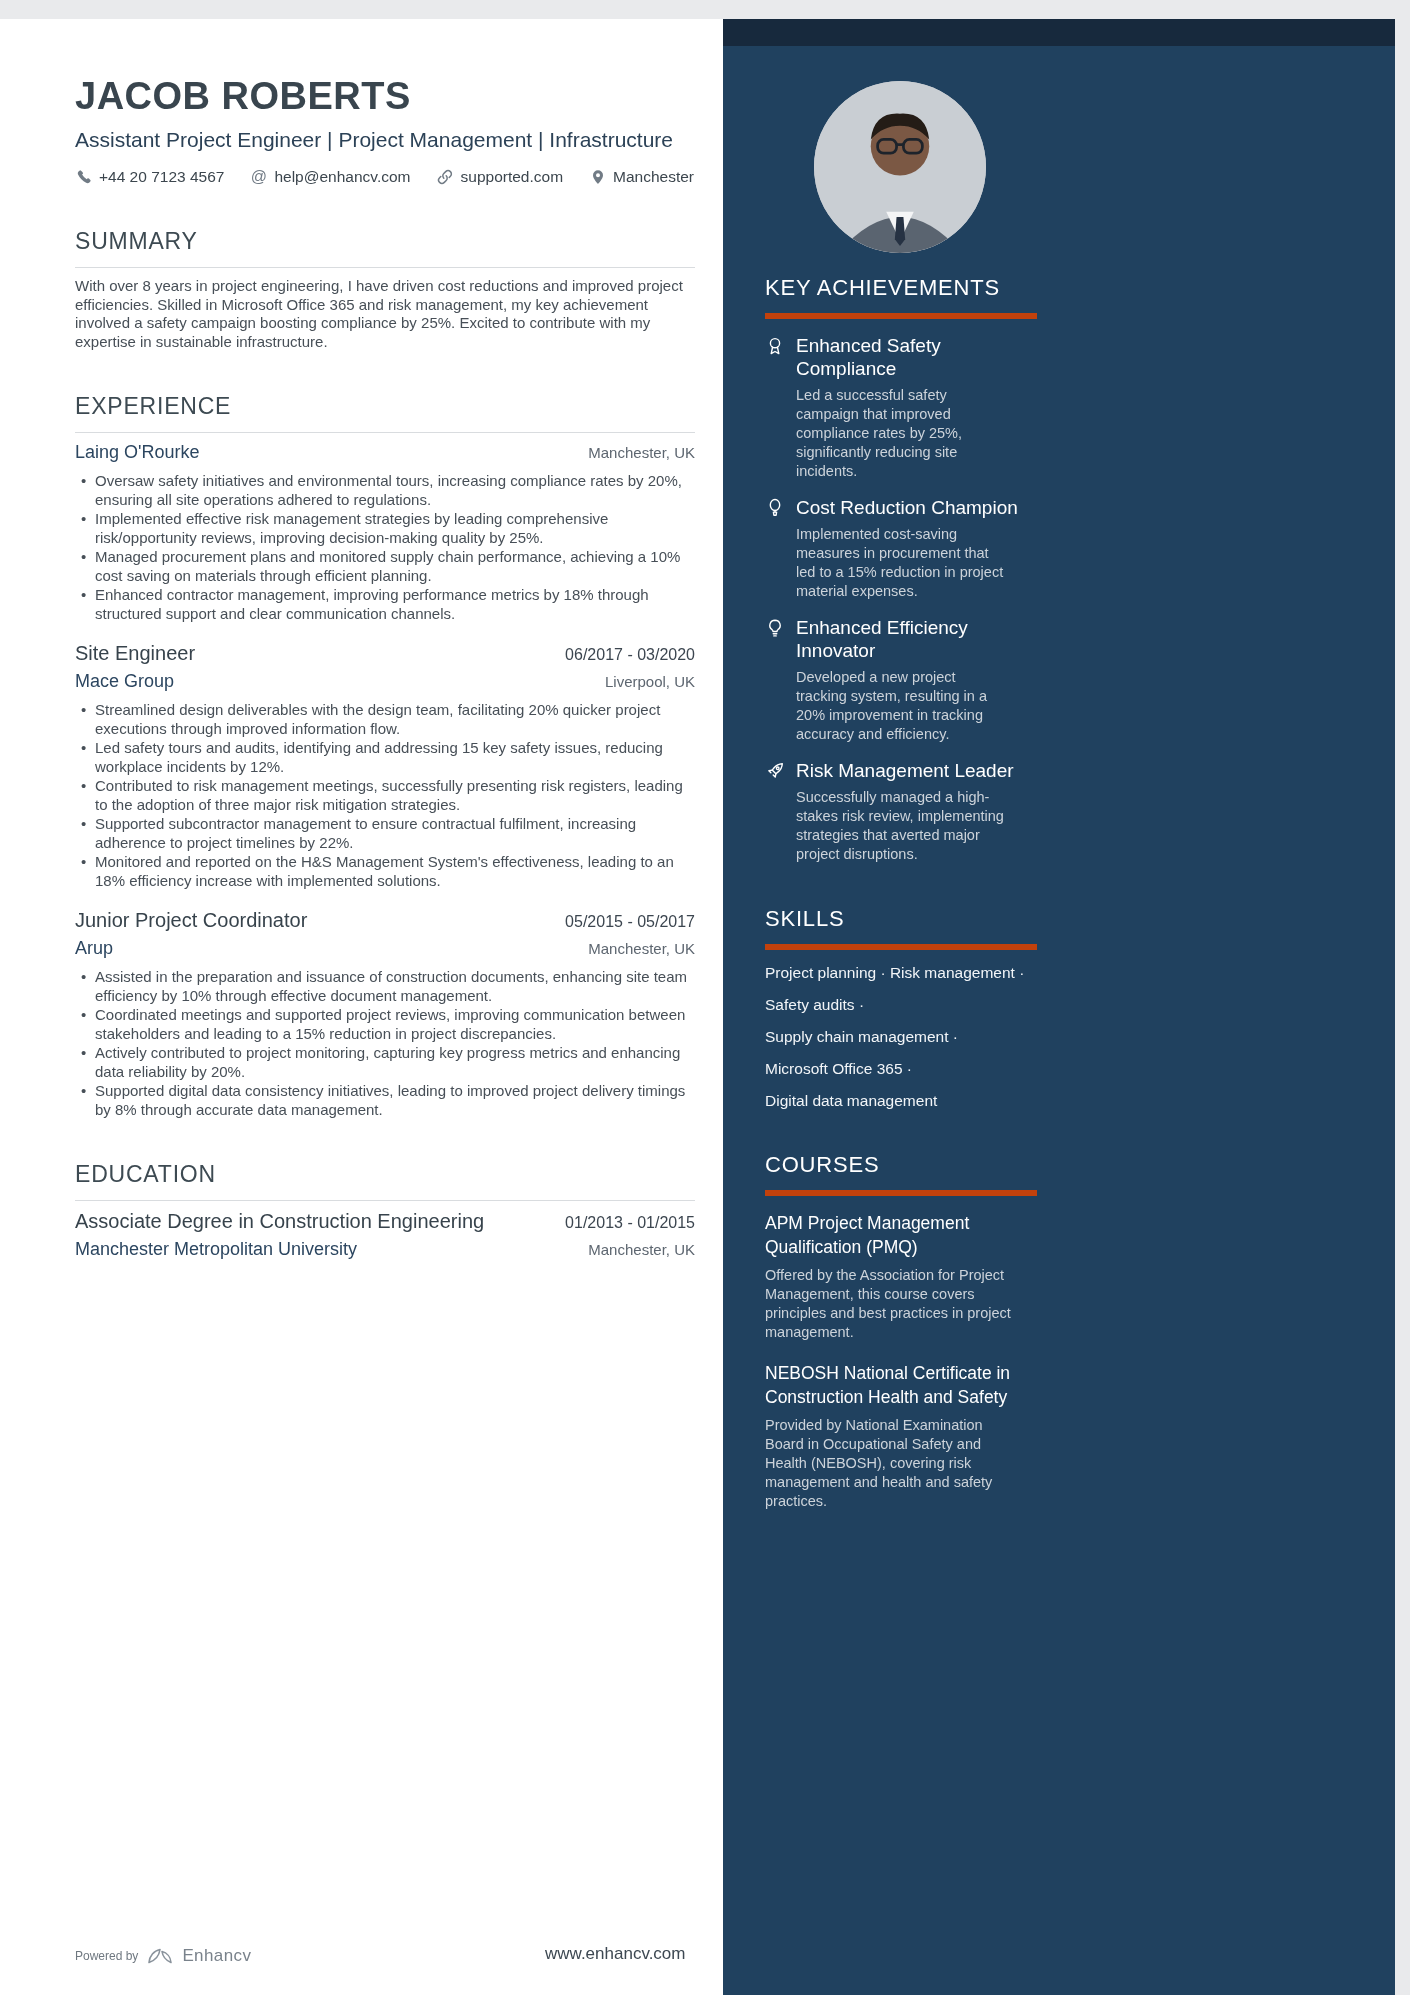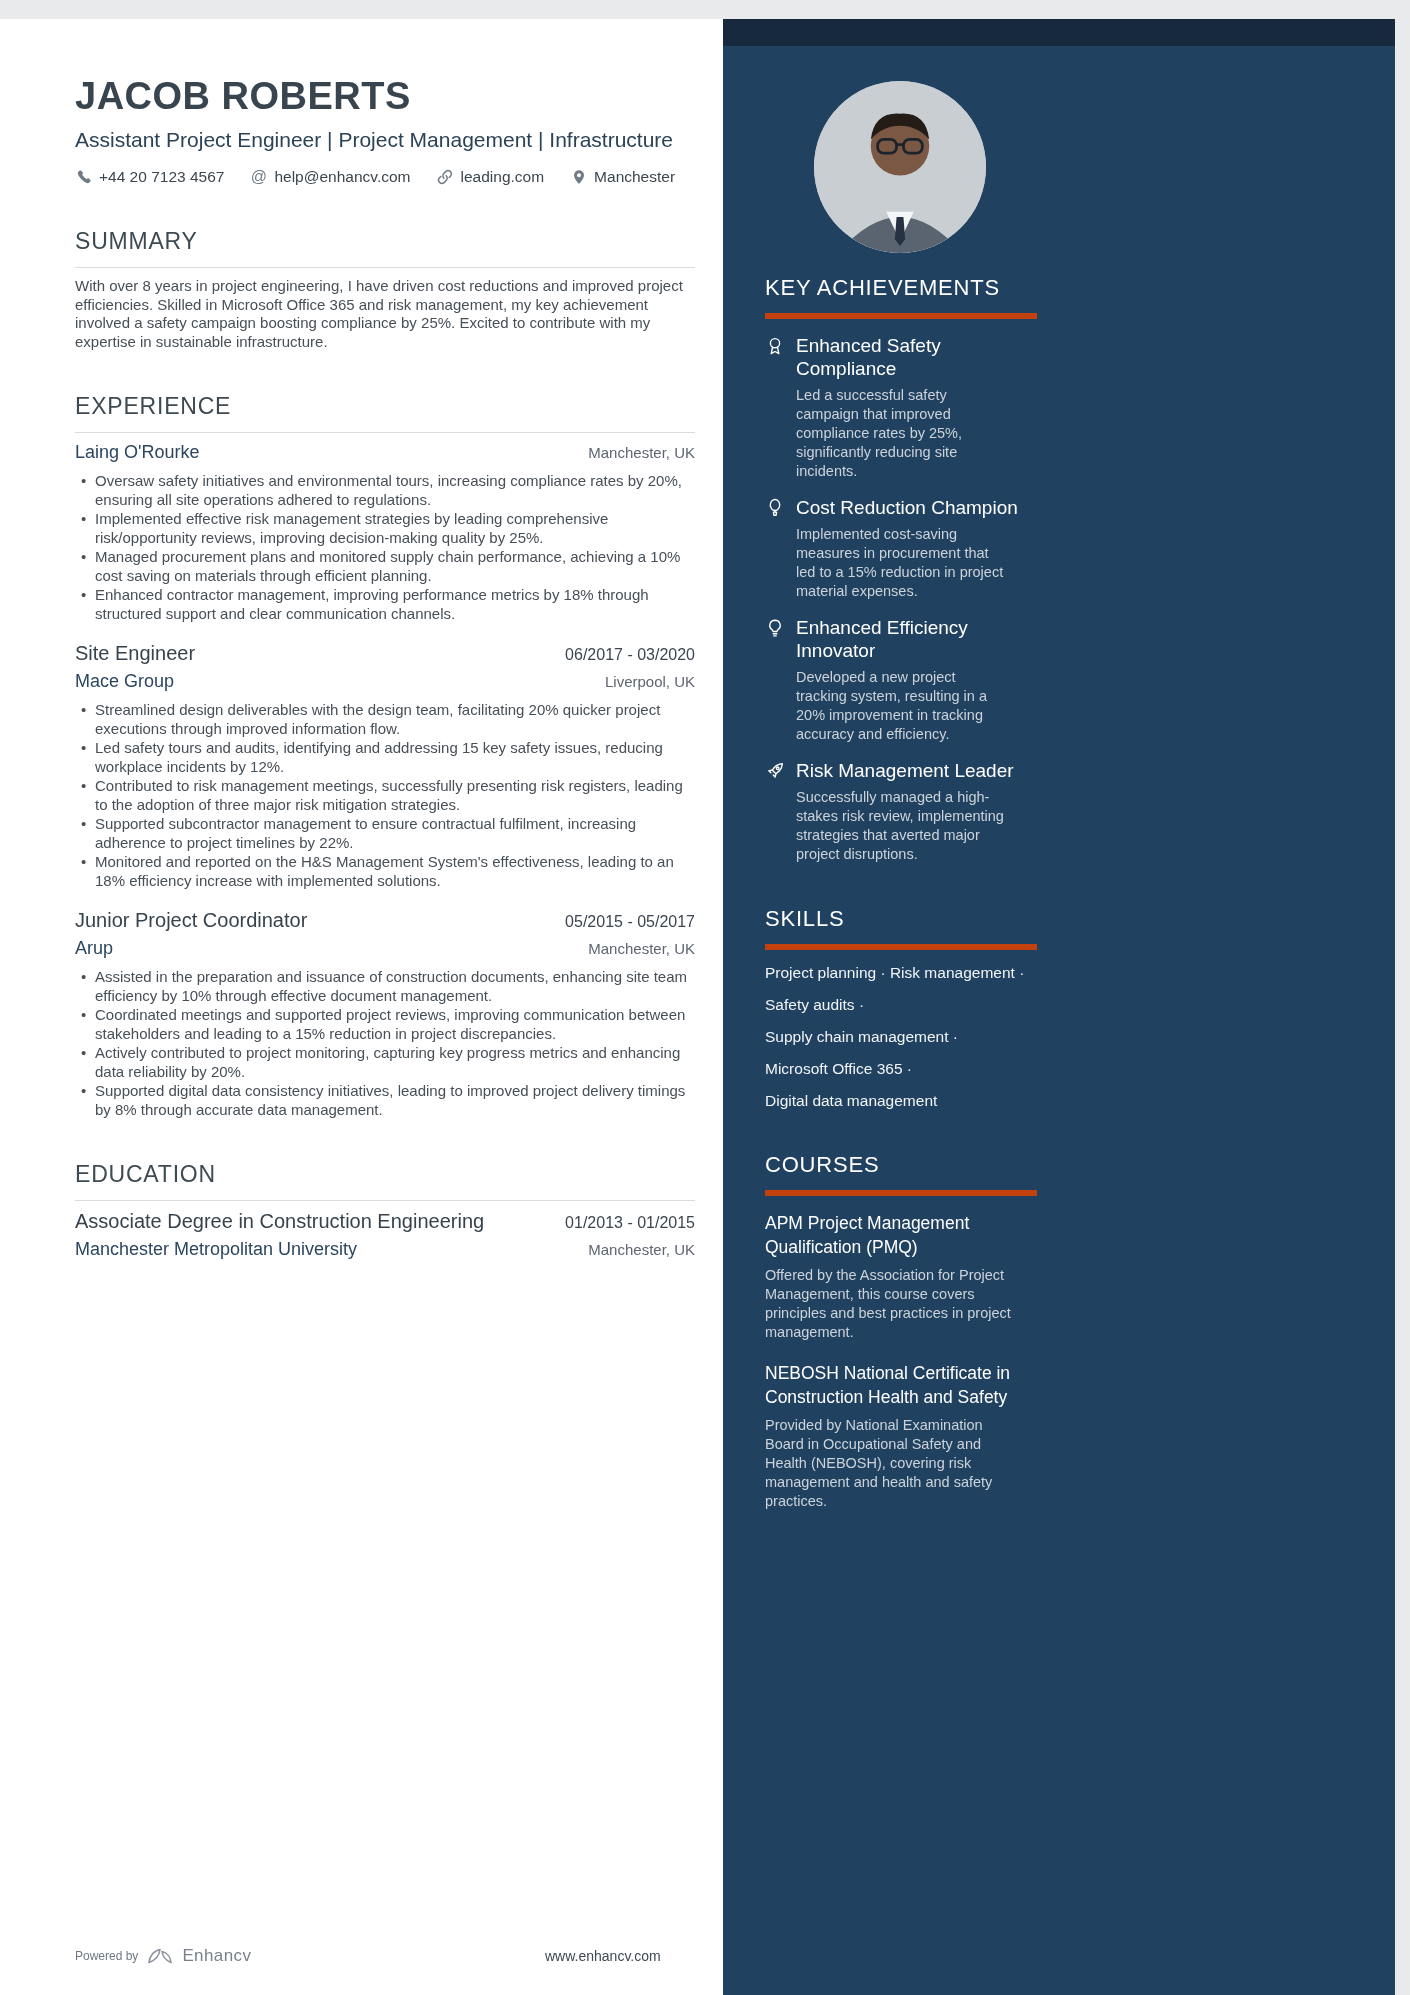--- a/index.html
+++ b/index.html
@@ -67,21 +67,21 @@
   .footer-powered {
     position:absolute; left:75px; bottom:48px;
     display:flex; align-items:center; gap:9px;
   }
   .powered-label { font-size:12px; color:#6f7880; }
   .brand-logo { width:26px; height:18px; color:#8a939c; display:inline-flex; }
   .brand-logo svg { width:26px; height:18px; }
   .brand-name { font-size:17px; color:#79828b; letter-spacing:.4px; }
   .site-link {
     position:absolute; left:545px; bottom:50px;
-    font-size:14px; color:#3d4852;
+    font-size:17px; color:#3d4852;
   }
 
   
   .sidebar {
     width:672px; background:#20415f; color:#fff;
     padding:0 0 0 42px; position:relative;
   }
   .sidebar-top-band {
     position:absolute; top:0; left:0; right:0; height:27px;
     background:#17293d;
@@ -134,21 +134,21 @@
         <span class="c-icon at-glyph">@</span>
         <span>help@enhancv.com</span>
       </span>
       <span class="c-item">
         <span class="c-icon">
           <svg viewBox="0 0 16 16" fill="none" stroke="currentColor" stroke-width="1.5" stroke-linecap="round">
             <path d="M6.8 9.2a3.3 3.3 0 0 1 0-4.7l1.9-1.9a3.3 3.3 0 0 1 4.7 4.7l-1.2 1.2"></path>
             <path d="M9.2 6.8a3.3 3.3 0 0 1 0 4.7l-1.9 1.9a3.3 3.3 0 0 1-4.7-4.7l1.2-1.2"></path>
           </svg>
         </span>
-        <span>leading.com</span>
+        <span>supported.com</span>
       </span>
       <span class="c-item">
         <span class="c-icon">
           <svg viewBox="0 0 16 16">
               <path fill="currentColor" d="M8 1.2a5 5 0 0 0-5 5c0 3.6 5 8.7 5 8.7s5-5.1 5-8.7a5 5 0 0 0-5-5zm0 7a2 2 0 1 1 0-4 2 2 0 0 1 0 4z"></path>
             </svg>
         </span>
         <span>Manchester</span>
       </span>
     </div>

